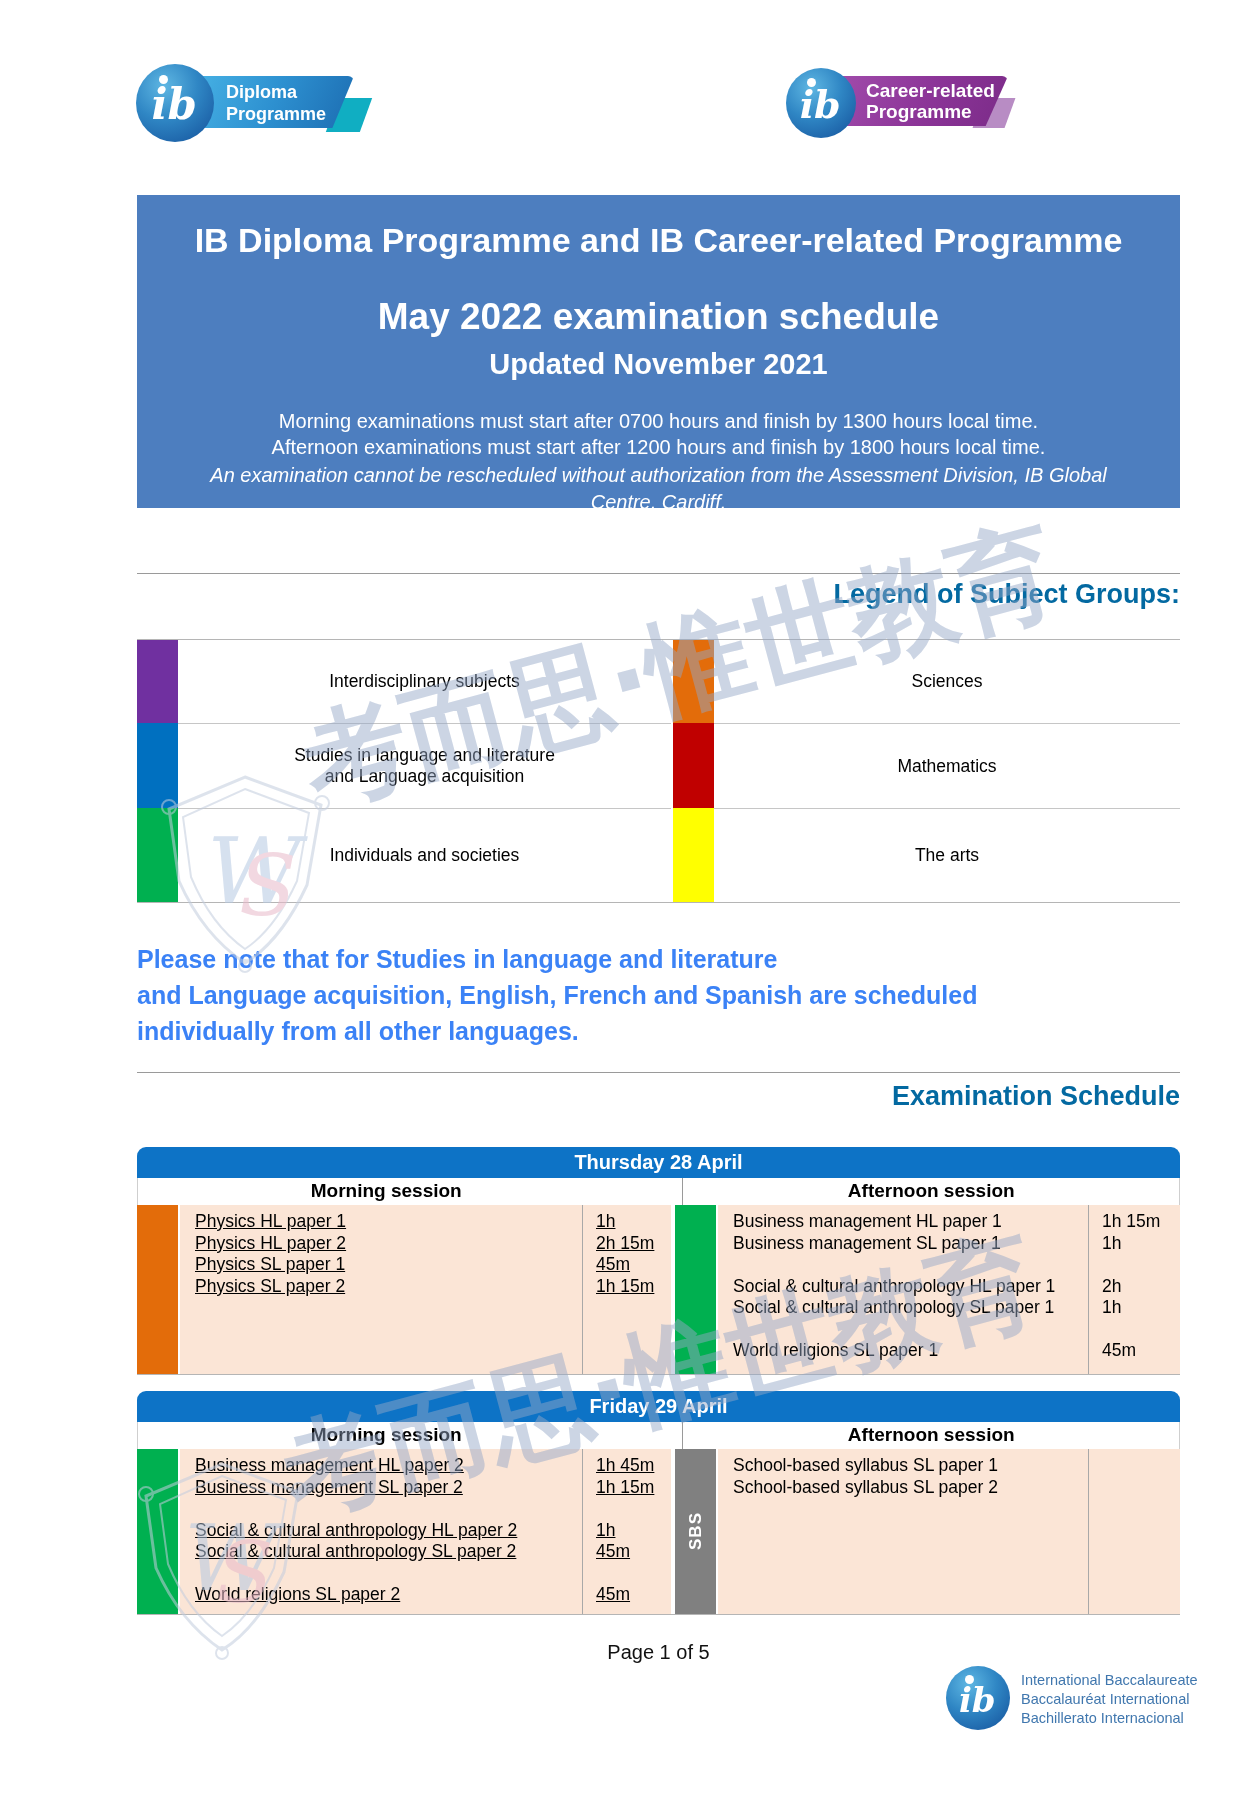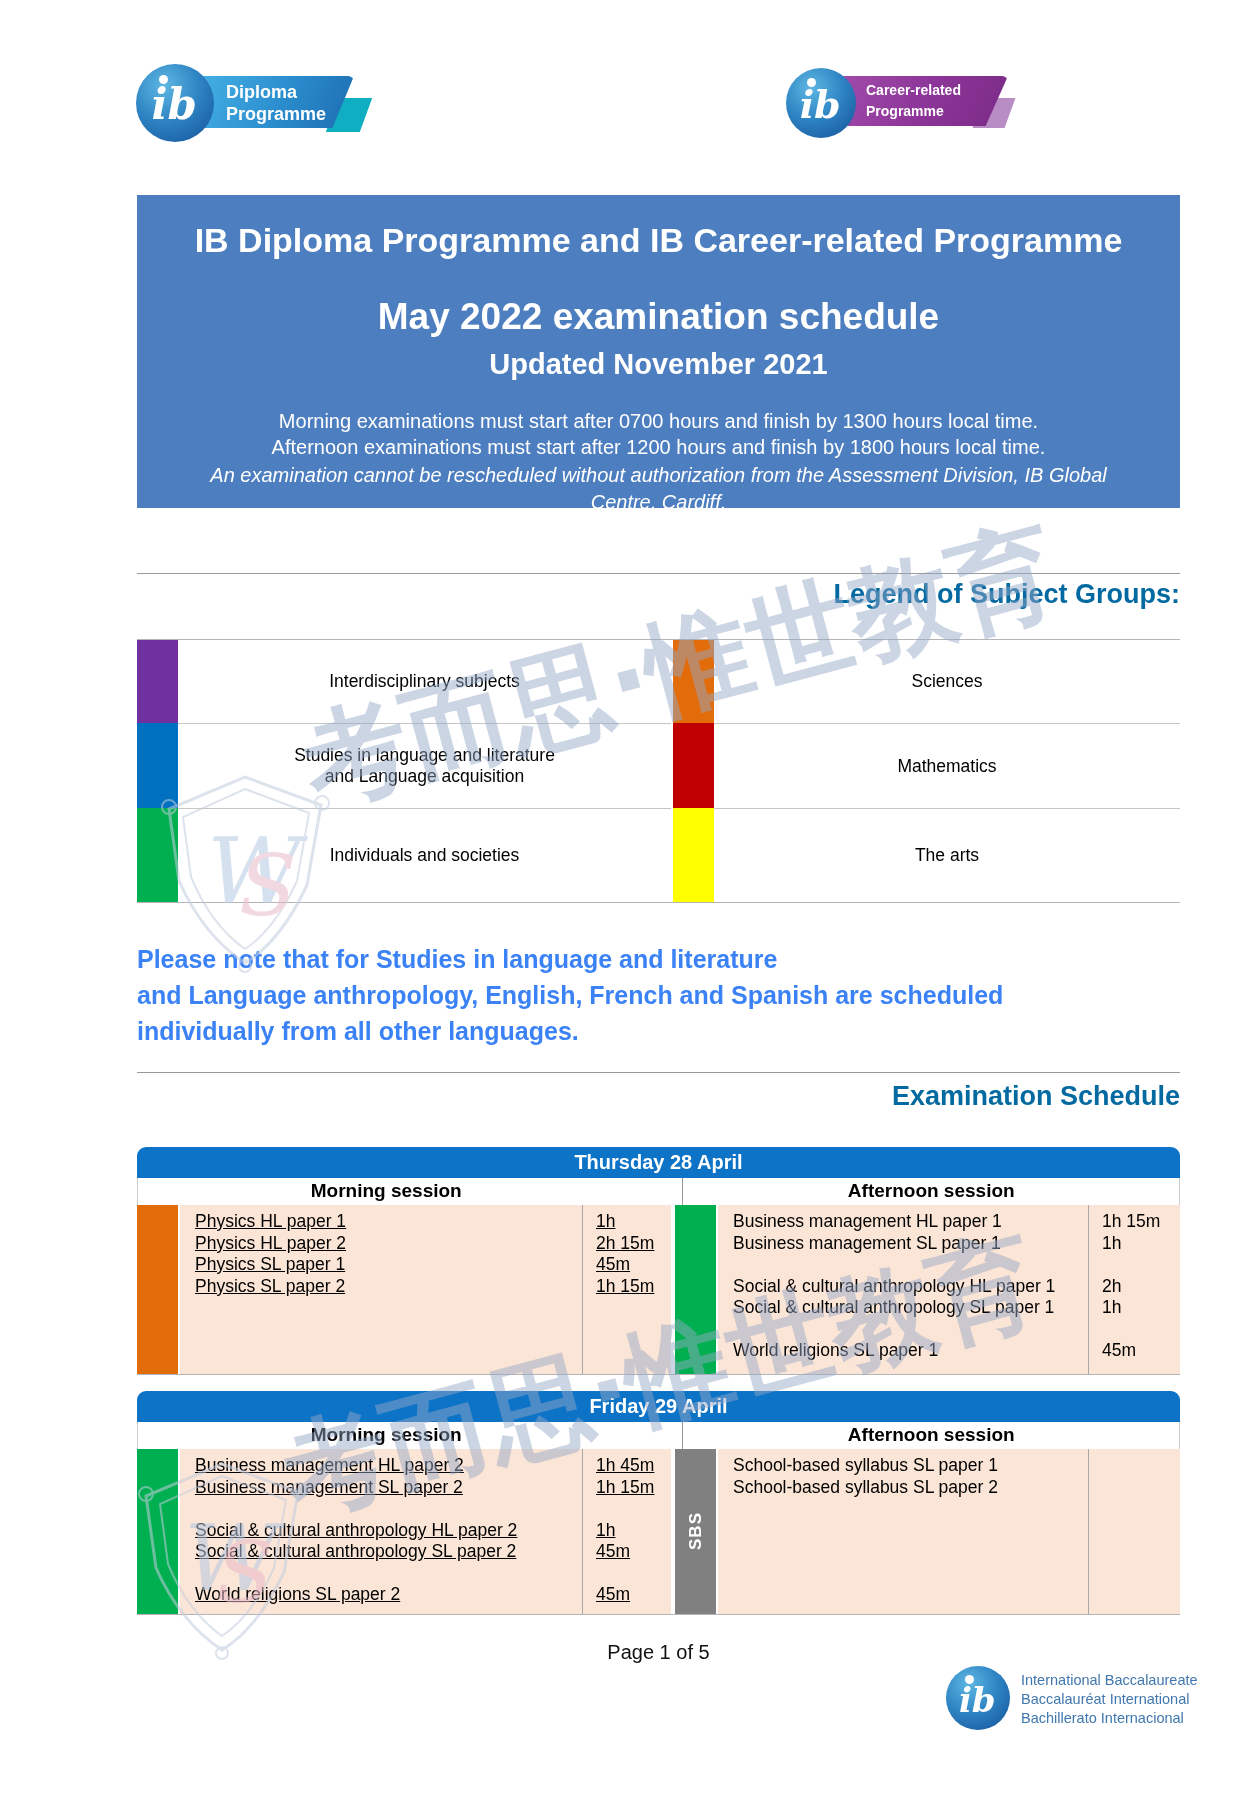--- a/index.html
+++ b/index.html
@@ -20,21 +20,21 @@
   .logo-dp .ribbon {
     left:38px; top:12px; width:180px; height:52px; padding:5px 0 0 52px;
     background: linear-gradient(115deg,#4cb9e9 0%,#2d90d0 55%,#1c6cb1 100%);
     border-radius:12px 6px 6px 12px; clip-path: polygon(0 0,100% 0,88% 100%,0 100%);
     font-size:18px; font-weight:bold; line-height:22px;
   }
   .logo-cp .ribbon {
     left:36px; top:10px; width:186px; height:50px; padding:4px 0 0 44px;
     background: linear-gradient(115deg,#a44fae 0%,#8c3598 55%,#7b2b88 100%);
     border-radius:12px 6px 6px 12px; clip-path: polygon(0 0,100% 0,88% 100%,0 100%);
-    font-size:14px; font-weight:bold; line-height:21px;
+    font-size:19px; font-weight:bold; line-height:21px;
   }
   .ibball {
     position:absolute; border-radius:50%;
     background: radial-gradient(circle at 36% 28%, #5fb7e3 0%, #2f86c4 45%, #134f99 100%);
     color:#fff;
   }
   .logo-dp .ibball { left:0; top:0; width:78px; height:78px; }
   .logo-cp .ibball { left:0; top:2px; width:70px; height:70px; }
   .ibball .ib {
     position:absolute; left:50%; top:50%; transform: translate(-52%,-46%);
@@ -208,21 +208,21 @@
       <div class="midgap"></div>
       <div class="swatch" style="background:#ffff00"></div>
       <div class="lbl lbl-right">
         <span>The arts</span>
       </div>
     </div>
   </div>
 
   <div class="big-note">
     <div>Please note that for Studies in language and literature</div>
-    <div>and Language anthropology, English, French and Spanish are scheduled</div>
+    <div>and Language acquisition, English, French and Spanish are scheduled</div>
     <div>individually from all other languages.</div>
   </div>
 
   <div class="rule-line rule-2"></div>
   <div class="sec-title t-exam">Examination Schedule</div>
 
   <div class="day day-thu">
     <div class="day-bar">Thursday 28 April</div>
     <div class="sess">
       <div class="cell">Morning session</div>

